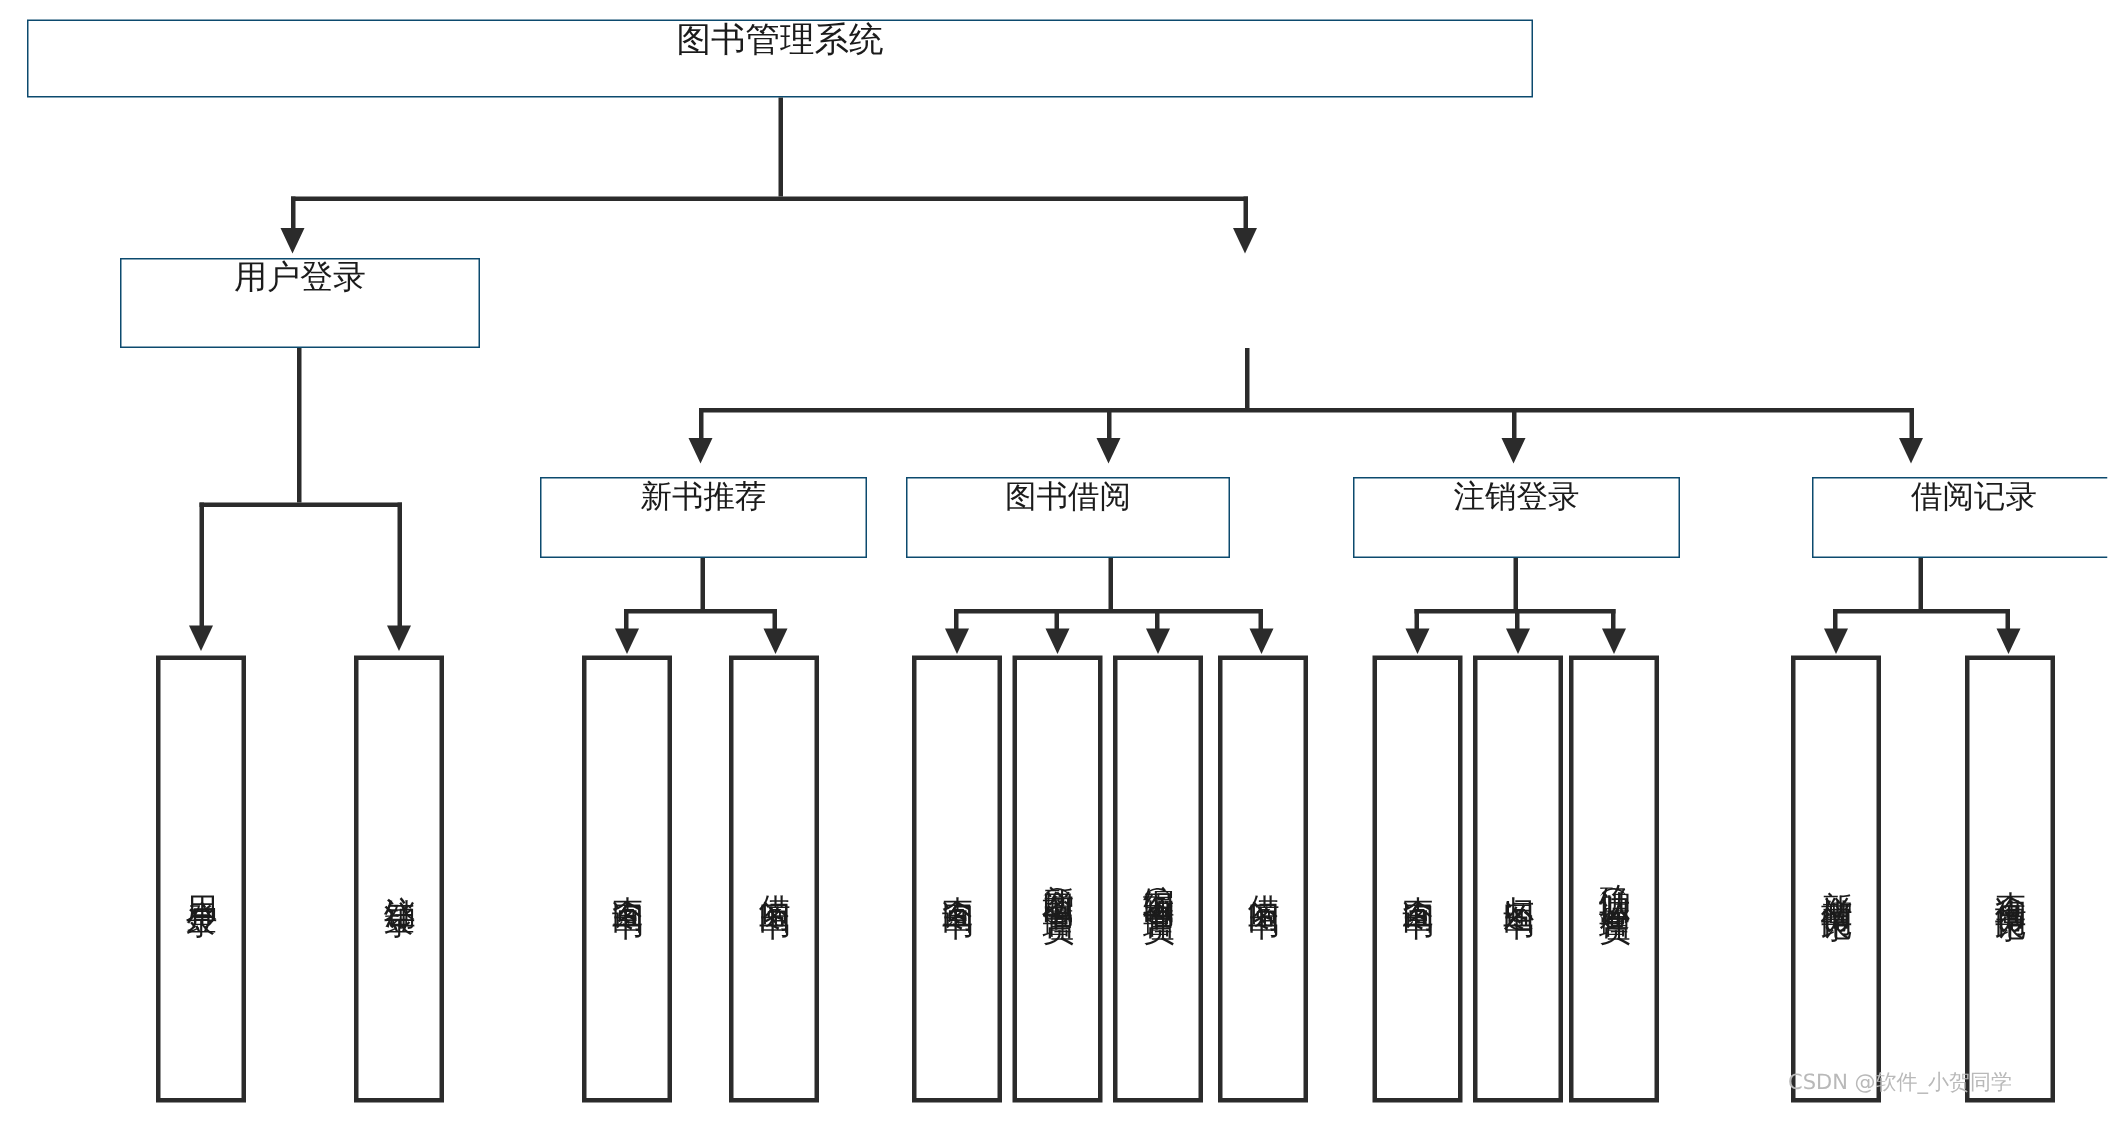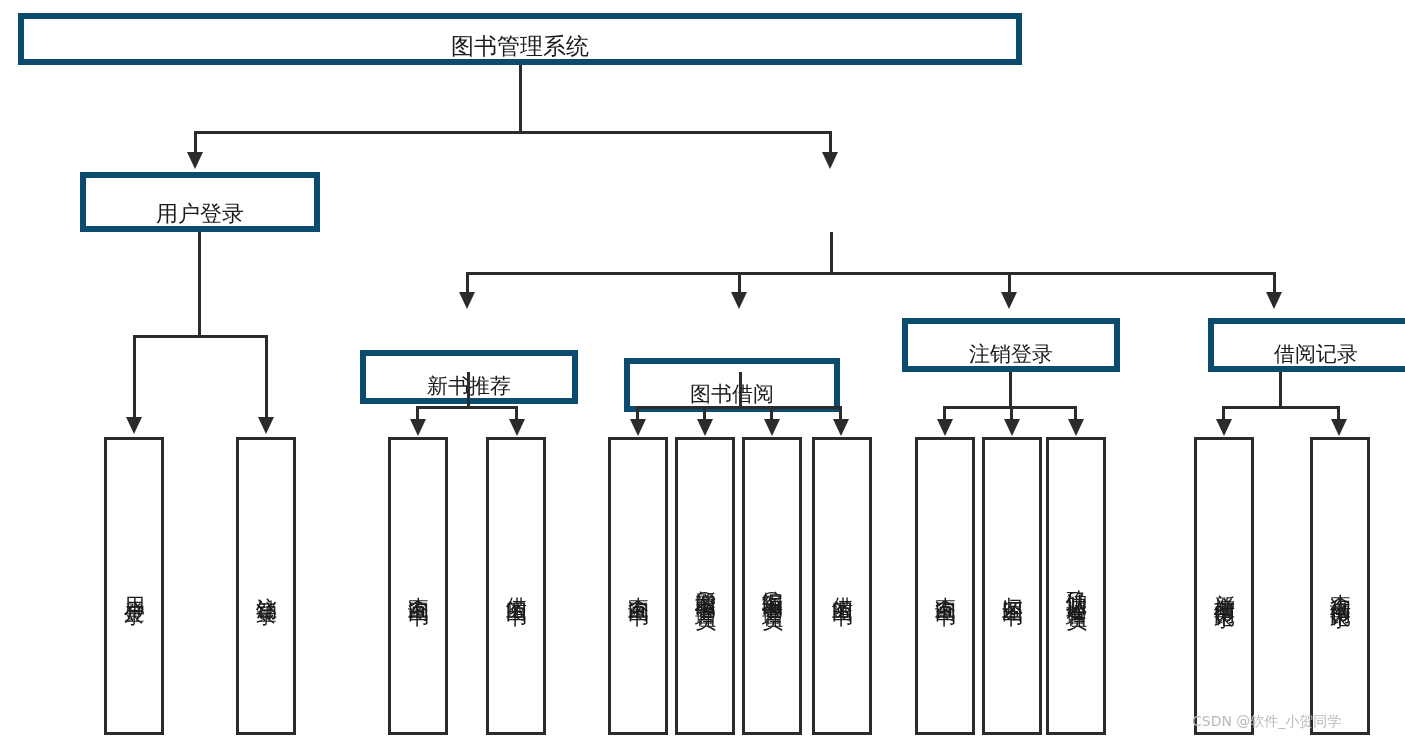--- a/index.html
+++ b/index.html
@@ -14,24 +14,24 @@
     position: relative;
     width: 1405px;
     height: 747px;
     background: #ffffff;
     overflow: hidden;
   }
   
   .node {
     position: absolute;
     box-sizing: border-box;
-    border: 6px solid #0c4a6e;
+    border: 1px solid #0c4a6e;
     background: #ffffff;
     display: flex;
-    align-items: flex-end;
+    align-items: flex-start;
     justify-content: center;
     color: #1b1b1b;
     line-height: 1.15;
   }
   .node.root   { font-size: 23px; }
   .node.lvl2   { font-size: 22px; }
   .node.lvl3   { font-size: 21px; }
   .node .label { white-space: nowrap; }
 
   
@@ -120,24 +120,24 @@
 
   <div class="vline" style="left:738px; top:272px; width:3px; height:23px;"></div>
   <div class="arrow" style="left:731px; top:292px;"></div>
 
   <div class="vline" style="left:1008px; top:272px; width:3px; height:23px;"></div>
   <div class="arrow" style="left:1001px; top:292px;"></div>
 
   <div class="vline" style="left:1273px; top:272px; width:3px; height:23px;"></div>
   <div class="arrow" style="left:1266px; top:292px;"></div>
 
-  <div class="node lvl3" style="left:360px; top:318px; width:218px; height:54px;margin-top:32px;">
+  <div class="node lvl3" style="left:360px; top:318px; width:218px; height:54px;">
     <span class="label">新书推荐</span>
   </div>
-  <div class="node lvl3" style="left:624px; top:318px; width:216px; height:54px;margin-top:40px;">
+  <div class="node lvl3" style="left:604px; top:318px; width:216px; height:54px;">
     <span class="label">图书借阅</span>
   </div>
   <div class="node lvl3" style="left:902px; top:318px; width:218px; height:54px;">
     <span class="label">注销登录</span>
   </div>
   <div class="node lvl3" style="left:1208px; top:318px; width:216px; height:54px;">
     <span class="label">借阅记录</span>
   </div>
 
   <div class="vline" style="left:467px; top:372px; width:3px; height:36px;"></div>

